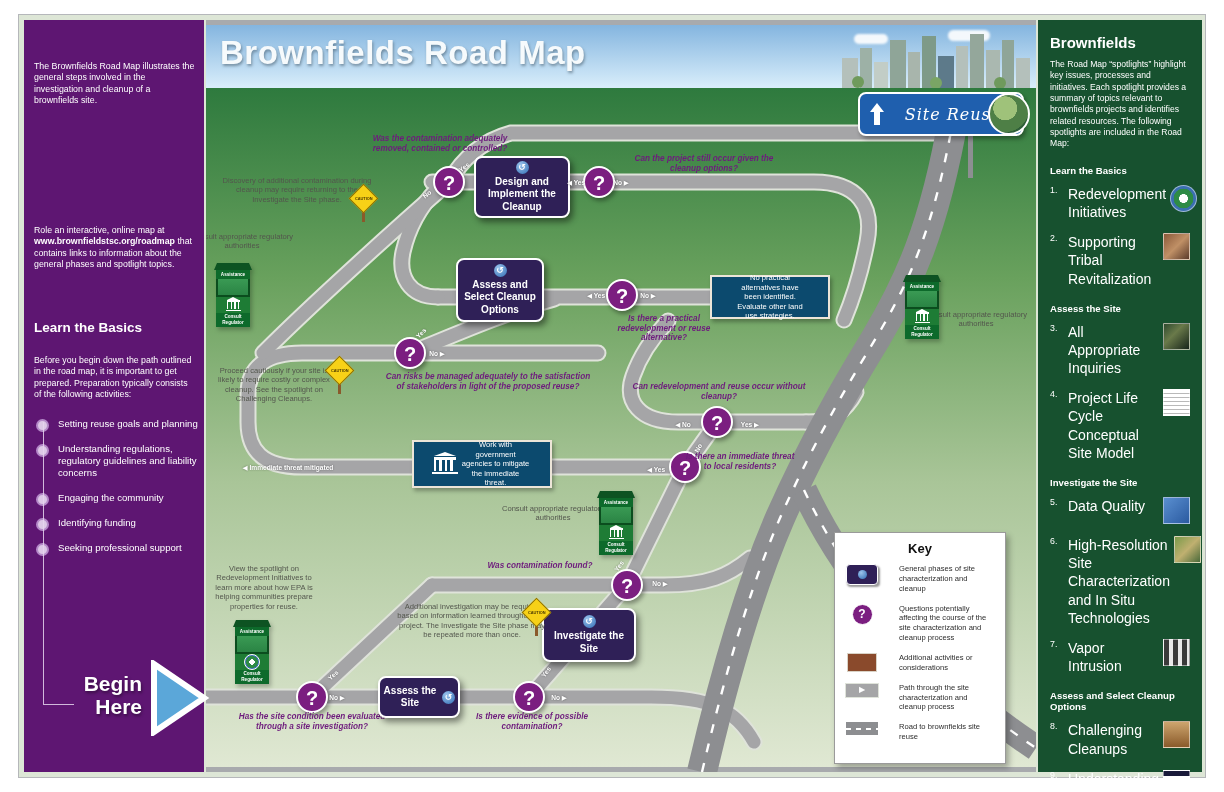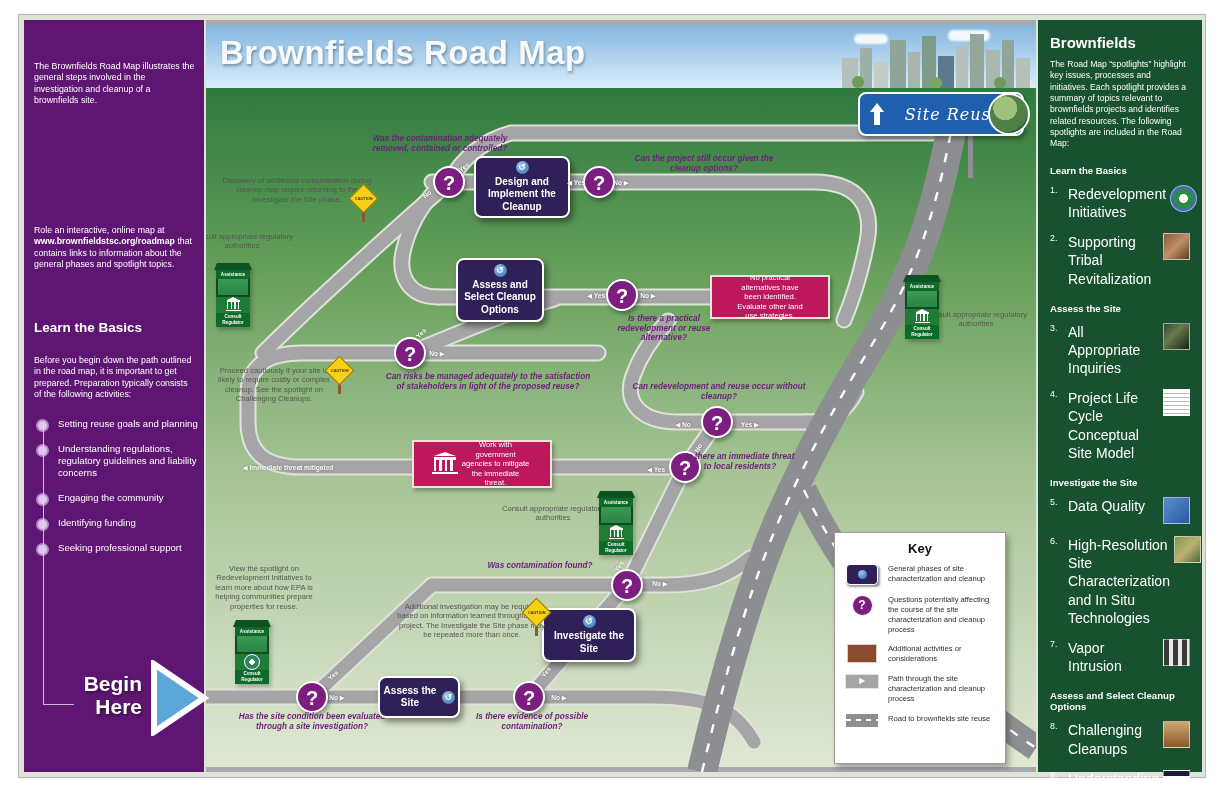--- a/index.html
+++ b/index.html
@@ -58,21 +58,21 @@
   .phase{position:absolute;background:#2f2057;border:2px solid #fff;border-radius:8px;color:#fff;
          font-size:10px;font-weight:bold;text-align:center;display:flex;flex-direction:column;
          align-items:center;justify-content:center;gap:2px;box-sizing:border-box;
          box-shadow:3px 4px 6px rgba(0,0,0,.45);line-height:1.25;padding:3px;}
   .picon{width:13px;height:13px;border-radius:50%;background:radial-gradient(circle at 35% 30%,#9cc4ec,#2f6cb4);
          color:#fff;font-size:9px;line-height:13px;text-align:center;flex:0 0 auto;}
   .phase.ic-right{flex-direction:row;gap:5px;}
   .phase.ic-right .picon{order:2;}
 
   
-  .brown{position:absolute;background:#be185d;border:2px solid #ece5d8;color:#fff;font-size:7.6px;
+  .brown{position:absolute;background:#0c4a6e;border:2px solid #ece5d8;color:#fff;font-size:7.6px;
          line-height:1.25;text-align:center;display:flex;align-items:center;justify-content:center;gap:5px;
          box-sizing:border-box;padding:20px;box-shadow:2px 3px 4px rgba(0,0,0,.3);}
   .colsicon{width:22px;height:11px;border-top:3px solid #fff;
          background:repeating-linear-gradient(90deg,#fff 0 2.5px,rgba(0,0,0,0) 2.5px 5.5px);position:relative;flex:0 0 auto;}
   .colsicon::before{content:"";position:absolute;left:0;top:-8px;width:0;height:0;
          border-left:11px solid transparent;border-right:11px solid transparent;border-bottom:4px solid #fff;}
   .colsicon::after{content:"";position:absolute;left:-2px;bottom:-3px;width:26px;height:2px;background:#fff;}
 
   
   .note{position:absolute;color:#53564d;font-size:7.6px;line-height:1.25;text-align:center;}
@@ -101,21 +101,21 @@
   .caution .post{width:3.5px;height:13px;background:#8a5a2b;margin:0 auto;}
 
   
   .rlabel{position:absolute;color:#fff;font-size:6.6px;font-weight:bold;white-space:nowrap;
           text-shadow:0 0 2px rgba(0,0,0,.45);z-index:3;}
 
   
   .keybox{position:absolute;left:628px;top:512px;width:172px;height:232px;background:#fff;border:1px solid #9a9a9a;
           z-index:6;box-shadow:3px 4px 6px rgba(0,0,0,.3);box-sizing:border-box;padding:8px 10px;}
   .keybox h3{margin:0 0 8px 0;text-align:center;font-size:13px;color:#111;}
-  .key-item{display:flex;align-items:flex-start;gap:9px;margin-bottom:10px;}
+  .key-item{display:flex;align-items:flex-start;gap:20px;margin-bottom:10px;}
   .key-item .kt{font-size:7.6px;color:#2c2c2c;line-height:1.3;flex:1;}
   .ki{flex:0 0 34px;display:flex;justify-content:center;}
   .ki-phase{width:30px;height:19px;background:#2f2057;border:1.5px solid #fff;border-radius:4px;
             box-shadow:1.5px 2px 2px rgba(0,0,0,.4);display:flex;align-items:center;justify-content:center;}
   .ki-phase::after{content:"";width:9px;height:9px;border-radius:50%;
             background:radial-gradient(circle at 35% 30%,#9cc4ec,#2f6cb4);}
   .ki-q{width:19px;height:19px;border-radius:50%;background:#7b1e80;border:1.5px solid #fff;color:#fff;
             font-size:12px;font-weight:bold;text-align:center;line-height:18px;}
   .ki-act{width:28px;height:17px;background:#8a4a2c;border:1px solid #d9d2c6;}
   .ki-path{width:32px;height:13px;background:#a5a5a7;border:1.5px solid #dfe3da;color:#fff;font-size:8px;

